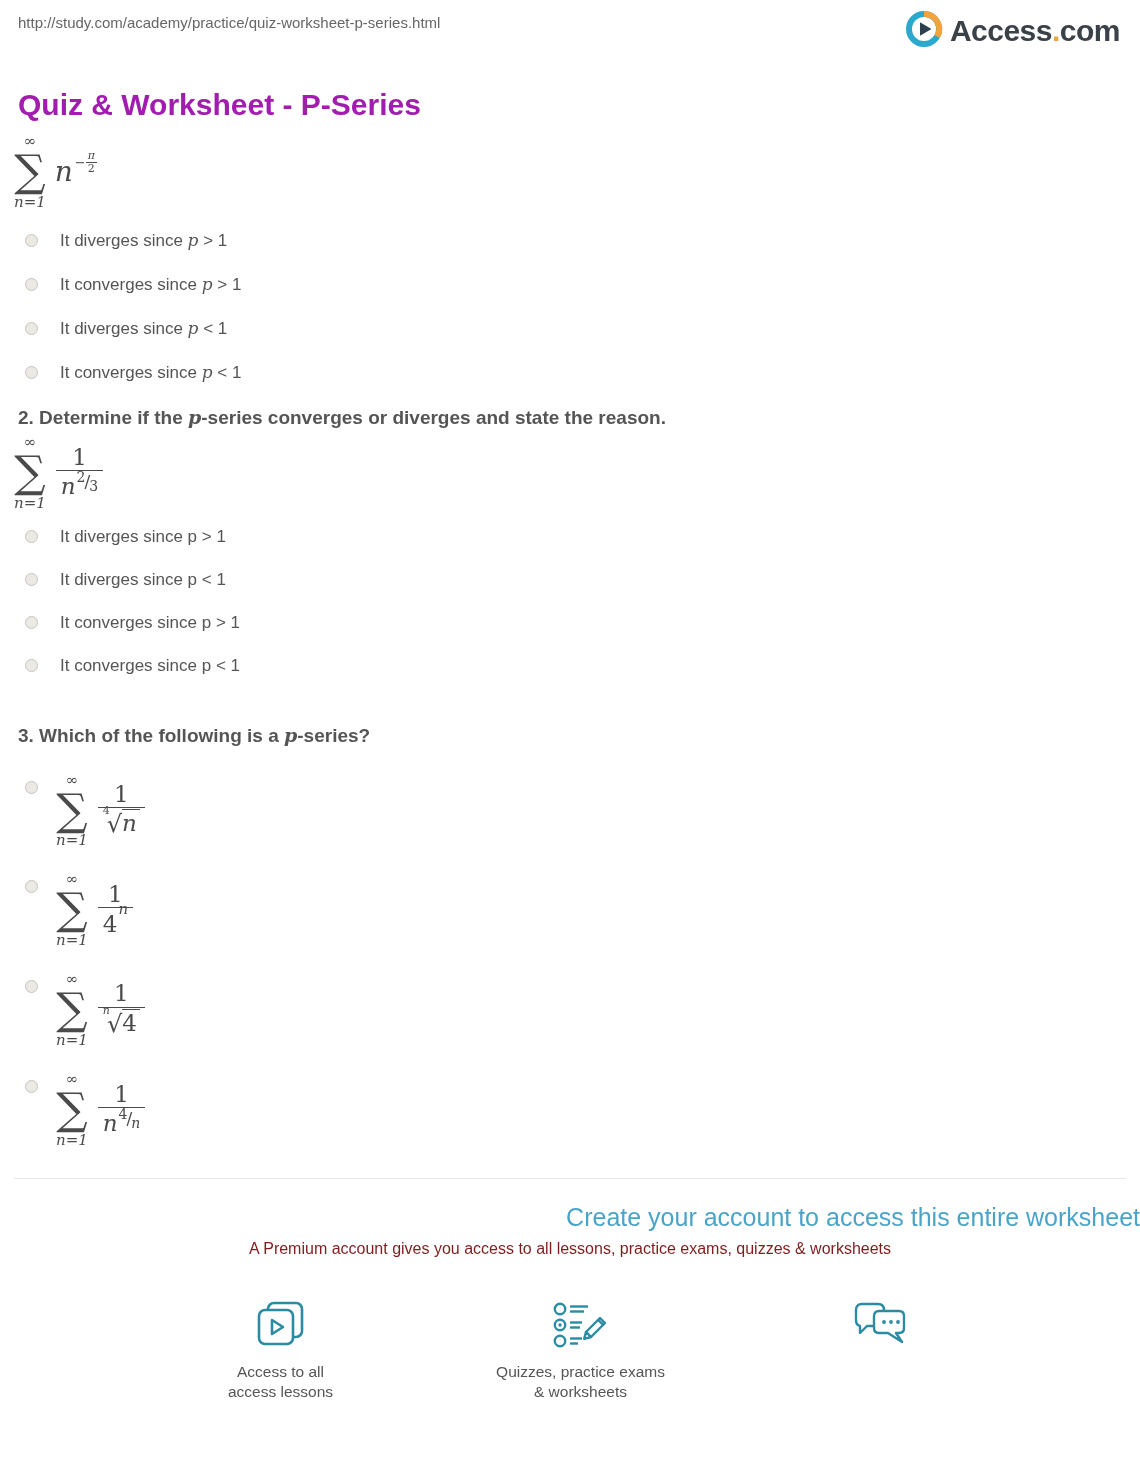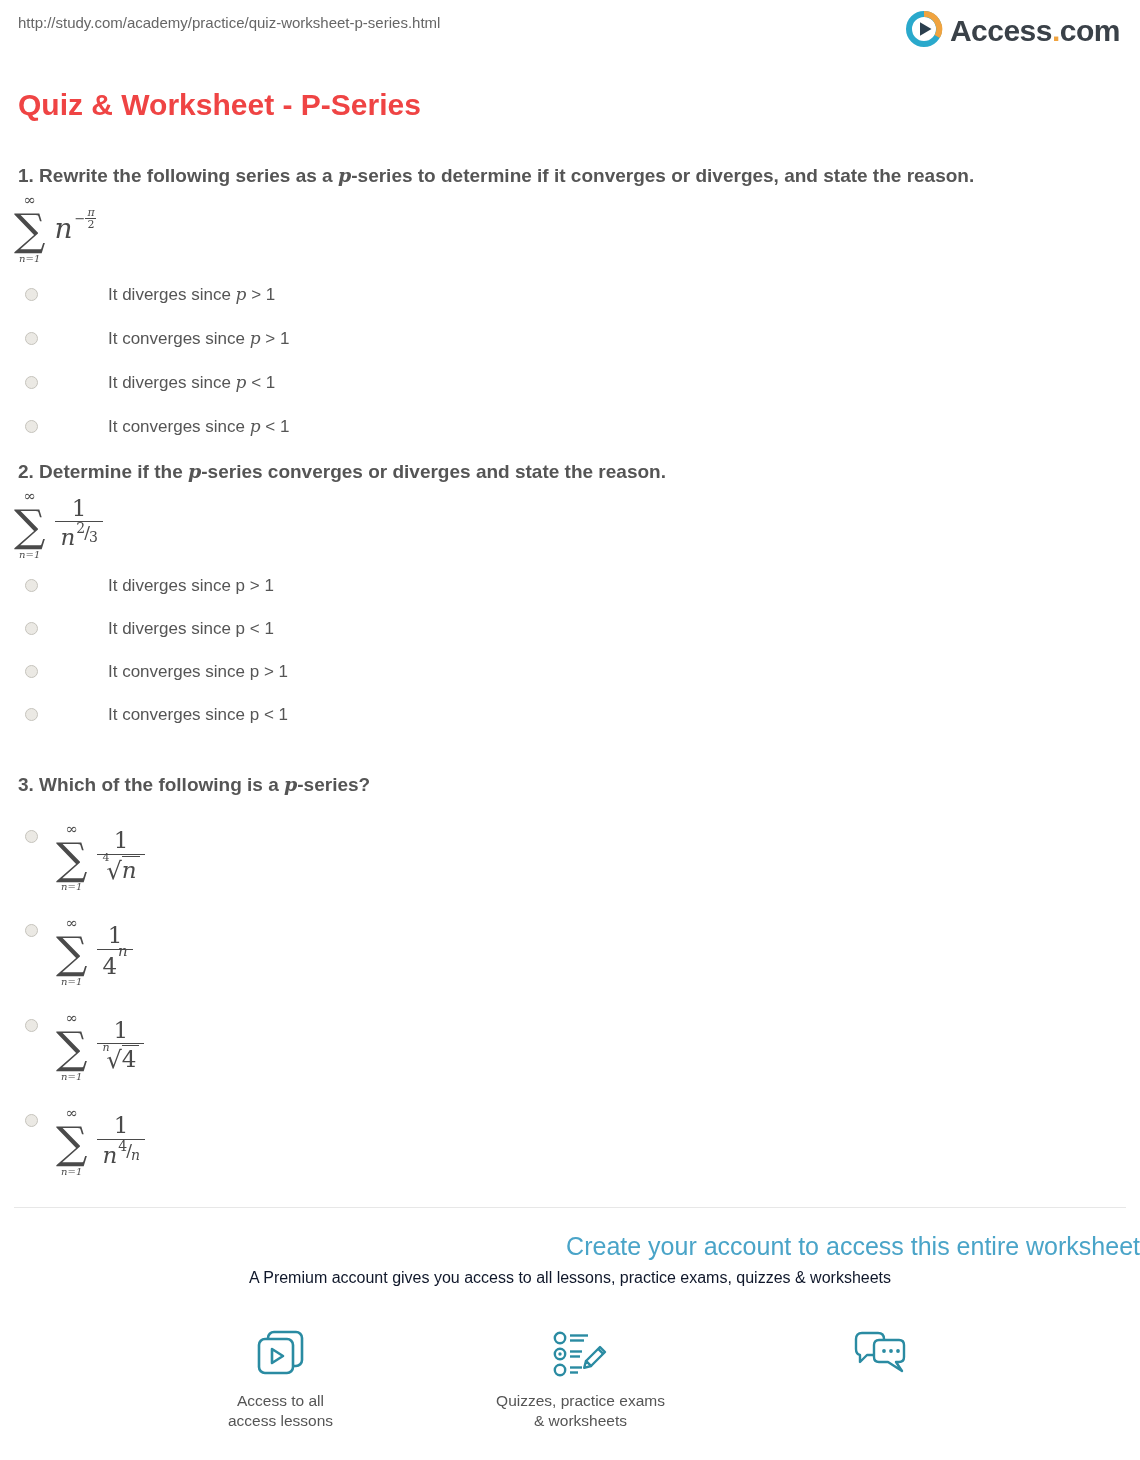--- a/index.html
+++ b/index.html
@@ -11,32 +11,32 @@
   .page { width:1140px; padding:0 0 0 0; }
 
   
   .header { display:flex; justify-content:space-between; align-items:flex-start; padding:10px 20px 0 18px; }
   .url { font-size:15px; color:#666; padding-top:4px; }
   .logo { display:flex; align-items:center; gap:7px; }
   .logo-text { font-size:30px; font-weight:700; color:#3a4148; letter-spacing:-0.5px; line-height:40px; }
   .logo-dot { color:#f0a33f; }
 
   
-  .page-title { margin:36px 0 12px 18px; font-size:30px; font-weight:700; color:#ef4444; }
+  .page-title { margin:36px 0 12px 18px; font-size:30px; font-weight:700; color:#a21caf; }
 
   
   .prompt { margin:42px 0 0 18px; font-size:19px; font-weight:700; color:#555; }
   .pvar { font-family:"DejaVu Serif", serif; font-style:italic; }
 
   .math, .formula { font-family:"DejaVu Serif", serif; color:#4a4a4a; }
   .formula { display:flex; align-items:center; margin:6px 0 0 14px; }
   .sum { display:inline-flex; flex-direction:column; align-items:center; line-height:1; }
   .sum-upper { font-size:15px; margin-bottom:1px; }
   .sigma { font-size:44px; line-height:0.95; }
-  .sum-lower { font-size:10px; font-style:italic; margin-top:3px; }
+  .sum-lower { font-size:15px; font-style:italic; margin-top:3px; }
   .mvar { font-style:italic; }
 
   
   .expr { margin-left:9px; display:inline-flex; align-items:flex-start; }
   .expr .base { font-size:28px; font-style:italic; line-height:1.4; }
   .exp { display:inline-flex; align-items:center; position:relative; top:-2px; font-size:13px; margin-left:2px; }
   .tinyfrac { display:inline-flex; flex-direction:column; align-items:center; line-height:1.05; font-size:11px; }
   .tf-num { font-style:italic; padding:0 2px; }
   .tf-den { border-top:1px solid #4a4a4a; padding:0 2px; }
 
@@ -52,35 +52,35 @@
   .bv-den { position:relative; top:4px; font-size:14px; }
 
   
   .pow { font-size:15px; position:relative; top:-9px; margin-left:1px; }
   .root-idx { font-size:11px; position:relative; top:-9px; margin-right:-3px; }
   .root-sign { font-size:24px; }
   .radicand { border-top:1.5px solid #4a4a4a; padding:0 3px 0 0; position:relative; top:-1px; }
 
   
   .options { margin-top:20px; }
-  .opt-row { display:flex; align-items:center; margin:0 0 23px 25px;gap:48px; }
+  .opt-row { display:flex; align-items:center; margin:0 0 23px 25px; }
   .radio {
     width:13px; height:13px; border-radius:50%;
     background:#ebe9e4; border:1px solid #c6c4bd; flex:0 0 13px;
     margin-right:22px;
   }
   .opt-label { font-size:17px; color:#555; }
   .q3-opt { display:flex; align-items:flex-start; margin:0 0 24px 25px; }
   .q3-opt .radio { margin-top:8px; margin-right:18px; }
   .q3-opt .formula { margin:0; }
 
   
   .divider { border-top:1px solid #e7e7e7; margin:30px 14px 0 14px; }
   .cta-title { margin-top:24px; text-align:right; font-size:25px; color:#4aa4c8; font-weight:400; }
-  .cta-sub { margin-top:8px; text-align:center; font-size:16px; color:#0f172a; }
+  .cta-sub { margin-top:8px; text-align:center; font-size:16px; color:#7f1d1d; }
   .features { display:flex; justify-content:center; gap:60px; margin-top:36px;padding-left:21px; }
   .feature { width:240px; text-align:center; }
   .feature-icon { height:56px; display:flex; justify-content:center; align-items:flex-end; color:#2a8ba2; }
   .feature-label { margin-top:12px; font-size:15.5px; color:#555; line-height:20px; }
 </style>
 </head>
 <body>
 
 <div class="page">
 
@@ -93,21 +93,20 @@
           <path d="M19 4 A15 15 0 0 1 32.2 26.5" fill="none" stroke="#f0a33f" stroke-width="6"></path>
           <path d="M15 12.2 L26.5 19 L15 25.8 Z" fill="#2b3f4e"></path>
         </svg>
       </span>
       <span class="logo-text"><span>Access</span><span class="logo-dot">.</span><span>com</span></span>
     </div>
   </div>
 
   <h1 class="page-title">Quiz &amp; Worksheet - P-Series</h1>
 
-  <div class="prompt"><span>1. Rewrite the following series as a </span><span class="pvar">p</span><span>-series to determine if it converges or diverges, and state the reason.</span></div>
 
   <div class="formula">
     <span class="sum">
       <span class="sum-upper">∞</span>
       <span class="sigma">∑</span>
       <span class="sum-lower">n=1</span>
     </span>
     <span class="expr">
       <span class="base">n</span>
         <span class="exp">

